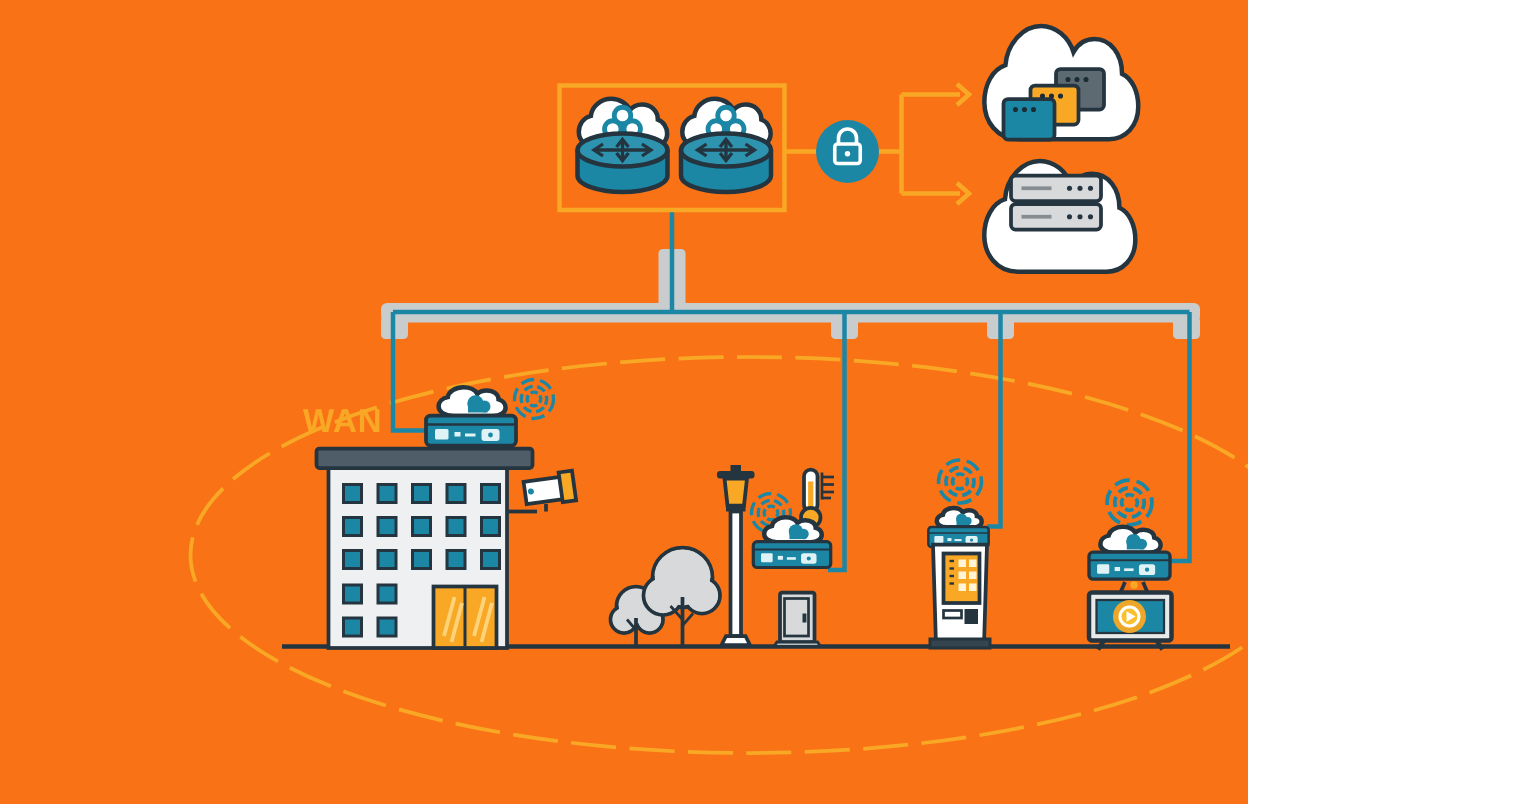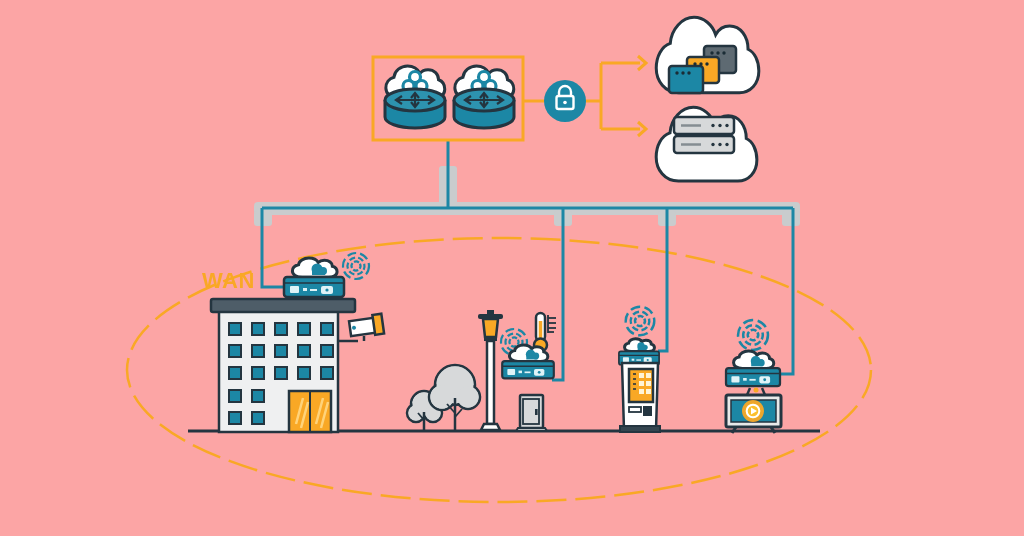--- a/index.html
+++ b/index.html
@@ -1,21 +1,21 @@
 <!DOCTYPE html>
 <html style="--orange: #F9A825; --teal: #1C87A5; --teal-light: #2D93AF; --ink: #243540; --pipe-gray: #C9CCCD; --light-gray: #D7D9DA; --building-wall: #EFF0F1; --slate: #5E6A72; --white: #FFFFFF;"><head>
 <meta charset="utf-8">
 <style>
   :root{
     --orange:#F9A825; --teal:#1C87A5; --teal-light:#2D93AF; --ink:#243540;
     --pipe-gray:#C9CCCD; --light-gray:#D7D9DA; --building-wall:#EFF0F1;
     --slate:#5E6A72; --white:#FFFFFF;
   }
   html,body{margin:0;padding:0;background:#fff;}
-  .stage{position:relative;width:1024px;height:536px;background:#fca5a5;overflow:hidden;
+  .stage{position:relative;width:832px;height:536px;background:#f97316;overflow:hidden;
          font-family:"Liberation Sans", sans-serif;}
   .cloud-fill{fill:var(--white);stroke:var(--ink);stroke-width:3;}
   .teal-f{fill:var(--teal);} .tealL-f{fill:var(--teal-light);}
   .orange-f{fill:var(--orange);} .ink-f{fill:var(--ink);}
   .pipe-f{fill:var(--pipe-gray);} .gray-f{fill:var(--light-gray);}
   .wall-f{fill:var(--building-wall);} .slate-f{fill:var(--slate);} .white-f{fill:var(--white);}
   .teal-s{stroke:var(--teal);fill:none;stroke-width:3;}
   .teal-s2{stroke:var(--teal);fill:none;stroke-width:2.2;}
   .orange-s{stroke:var(--orange);fill:none;stroke-width:3;}
   .orange-s2{stroke:var(--orange);fill:none;stroke-width:2.5;}

